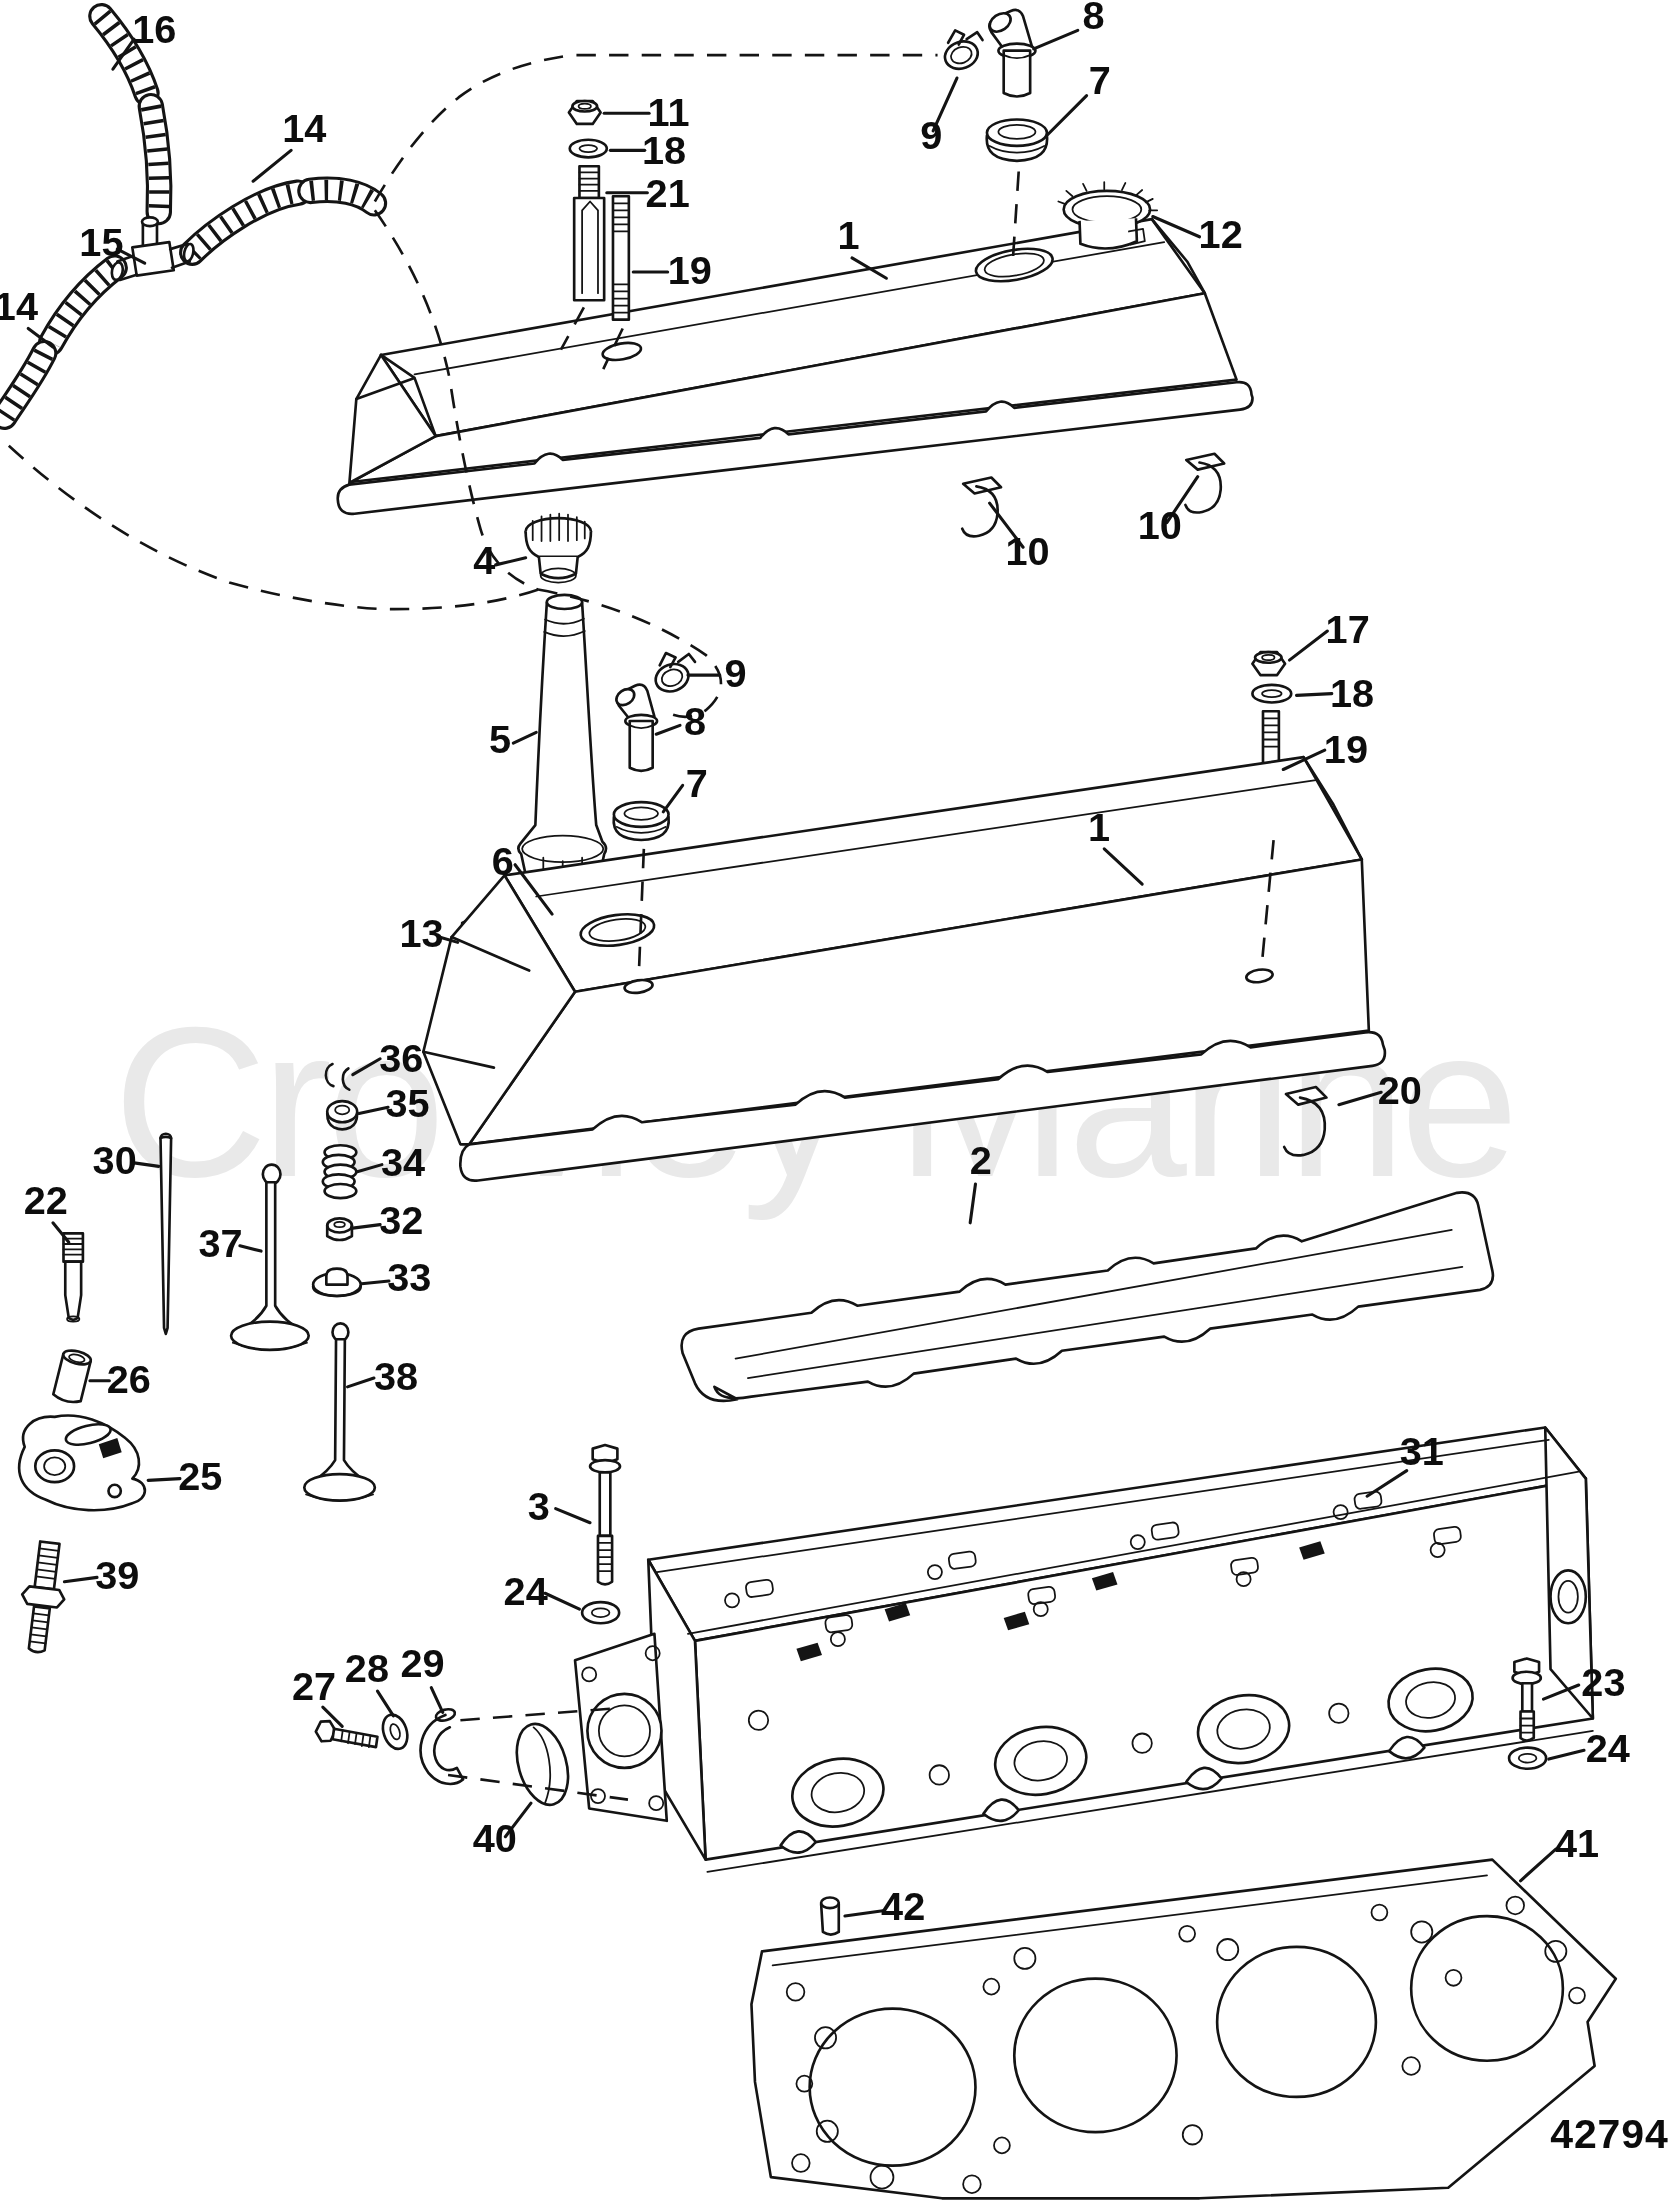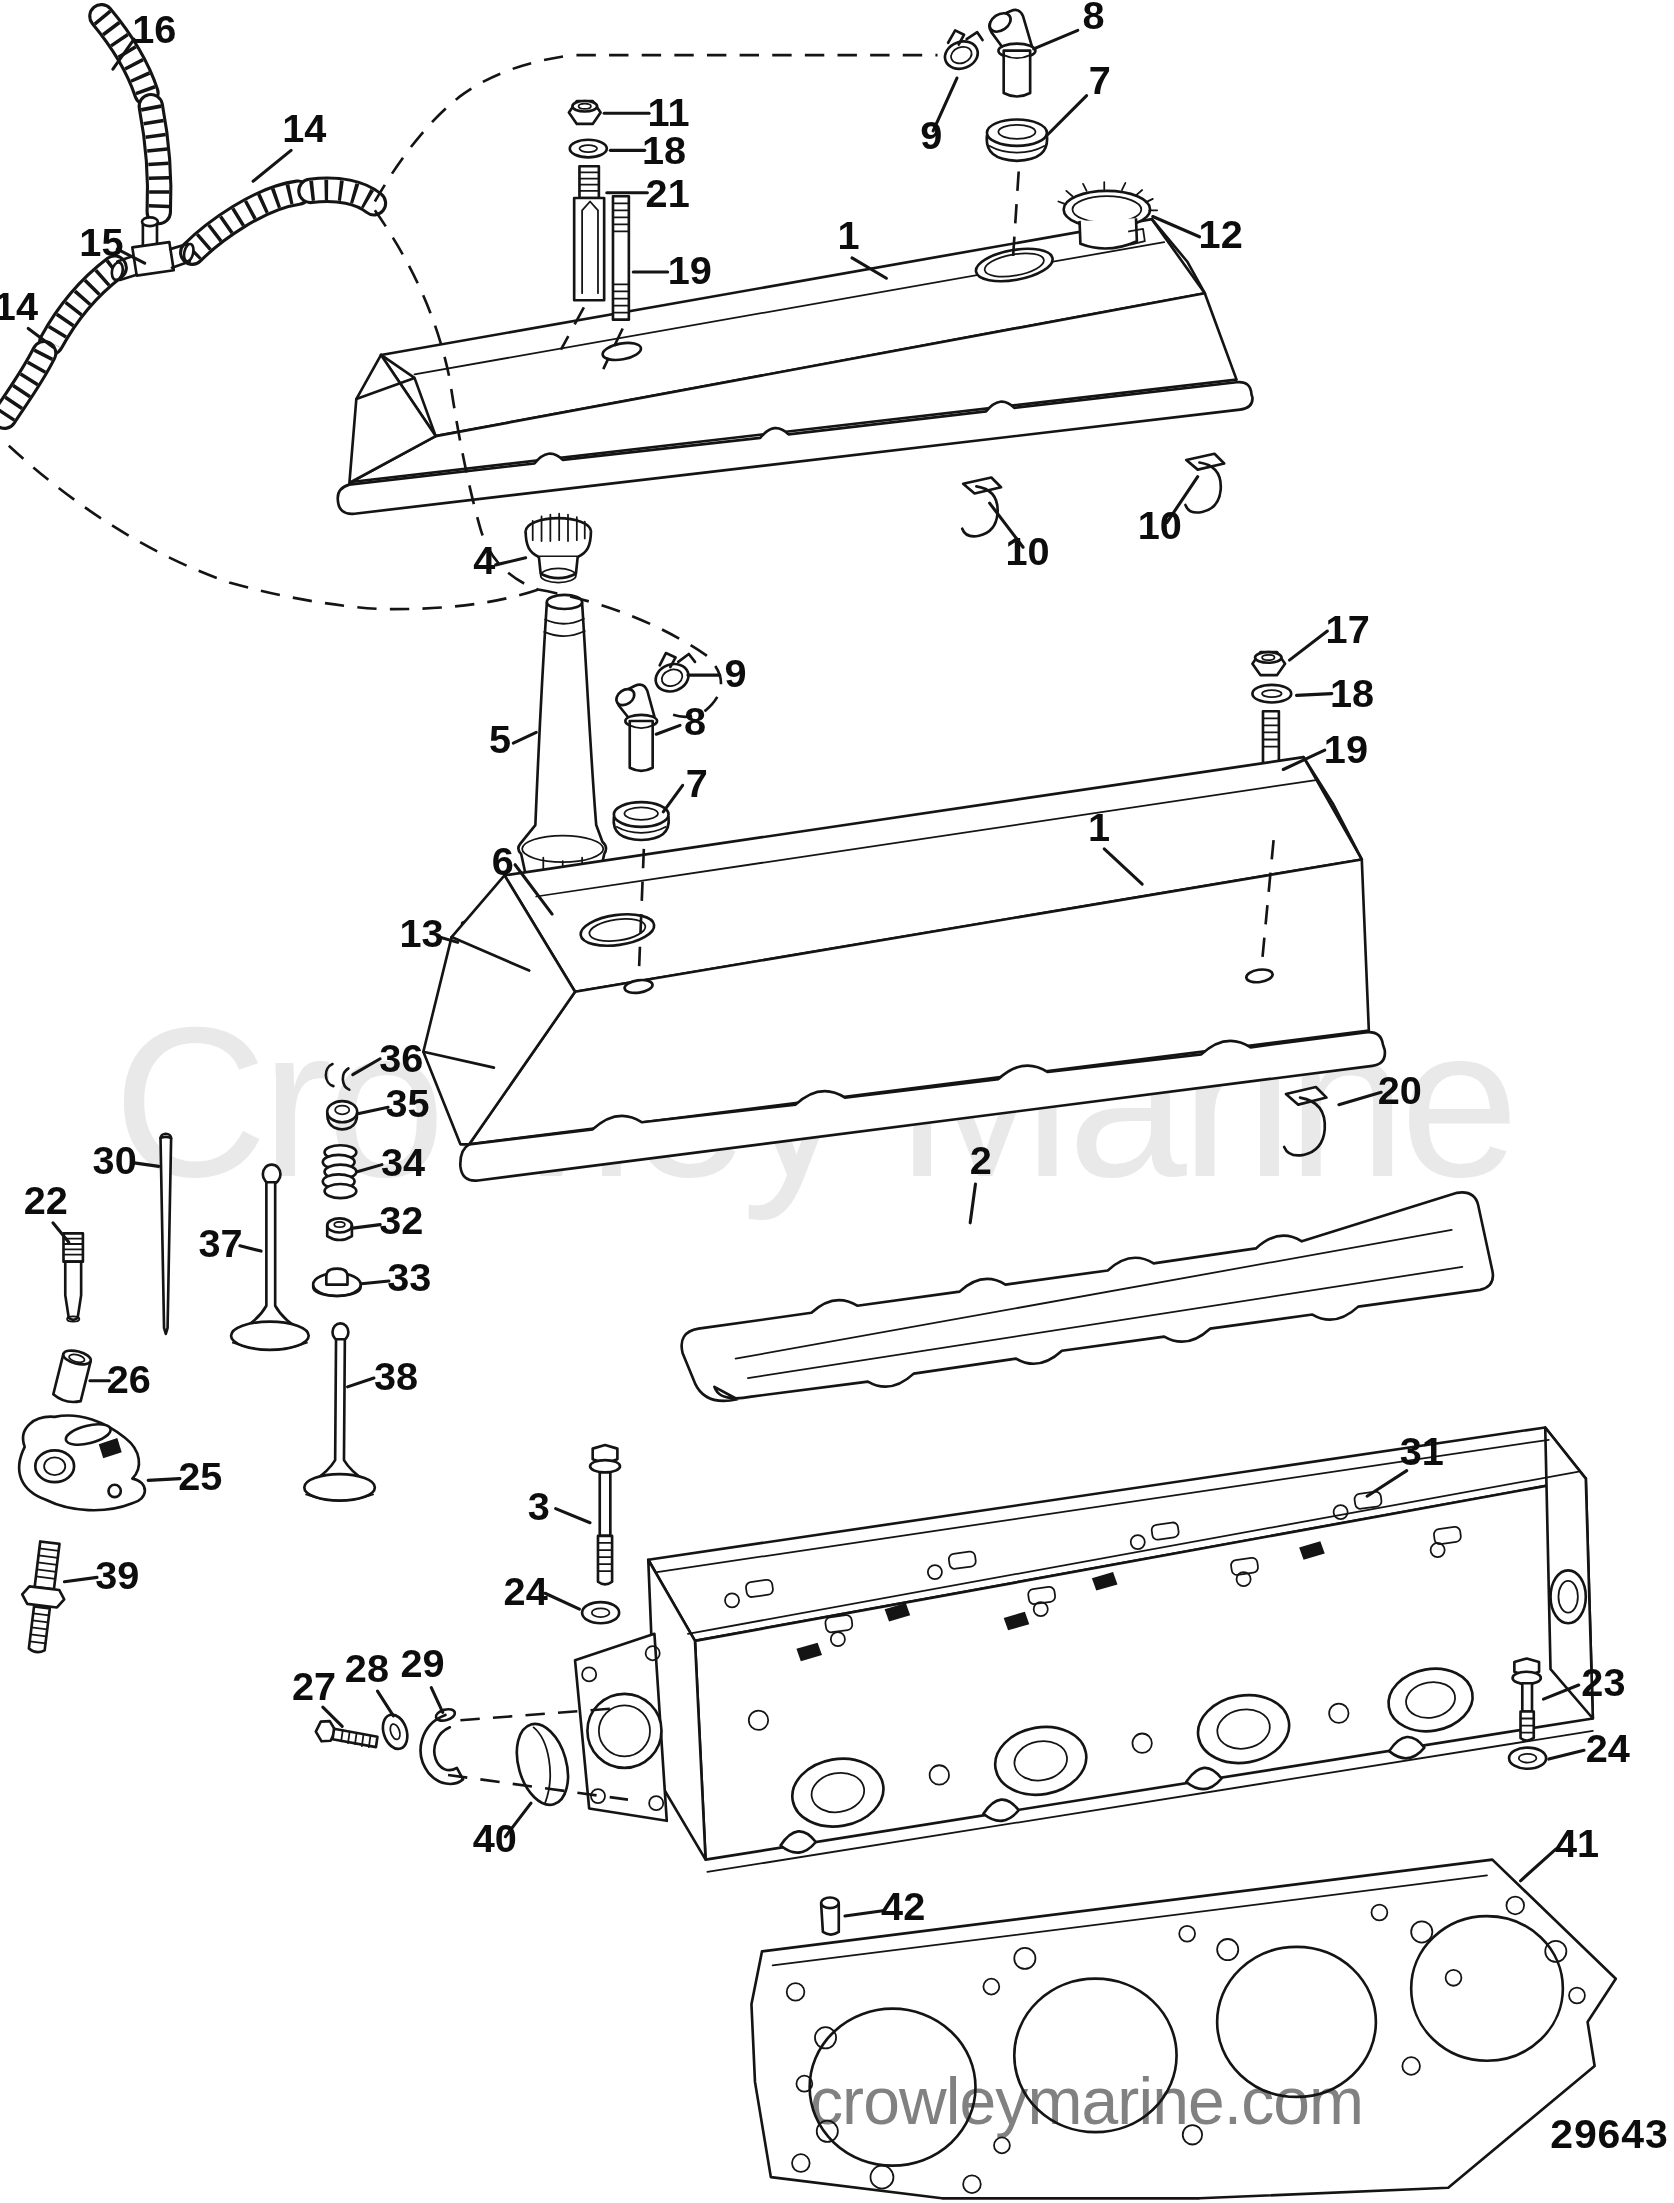--- a/index.html
+++ b/index.html
@@ -28,22 +28,21 @@
   .hoseR{fill:none;stroke:#141414;stroke-width:23;stroke-dasharray:4 12;stroke-linecap:butt;}
   #callouts text{font-family:"Liberation Sans",sans-serif;font-size:45px;font-weight:bold;fill:#0d0d0d;text-anchor:middle;}
   #callouts line{stroke:#141414;stroke-width:3.5;stroke-linecap:round;}
 </style>
 </head>
 <body>
 
 <div class="stage">
 
   <div class="watermark">Crowley Marine</div>
-  <div class="site-credit">crowleymarine.com</div>
-  <div class="drawing-number">29643</div>
+  <div class="drawing-number">42794</div>
 
   <svg class="diagram" id="diagram" width="1674" height="2204" viewBox="0 0 1898 2498">
 
     <g>
       <path class="hoseO" d="M115,18 C135,42 155,72 166,105"></path>
       <path class="hoseI" d="M115,18 C135,42 155,72 166,105"></path>
       <path class="hoseR" d="M115,18 C135,42 155,72 166,105"></path>
       <path class="hoseO" d="M171,120 C179,162 182,198 180,240"></path>
       <path class="hoseI" d="M171,120 C179,162 182,198 180,240"></path>
       <path class="hoseR" d="M171,120 C179,162 182,198 180,240"></path>

